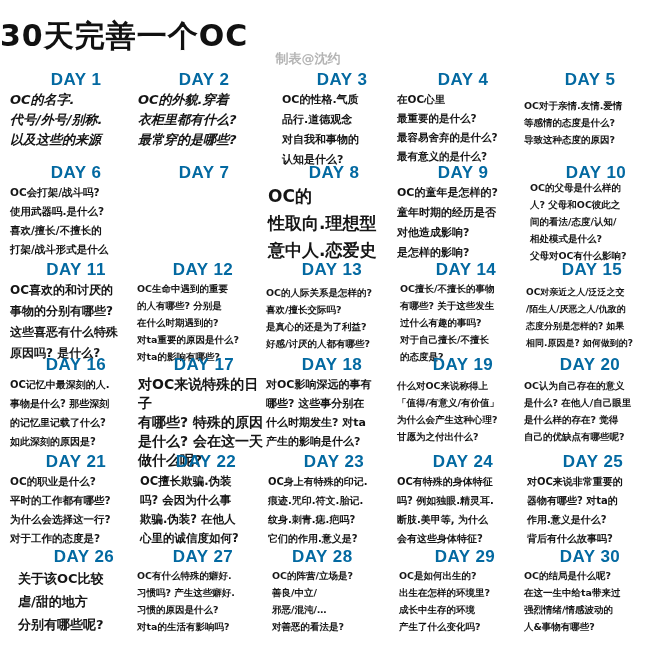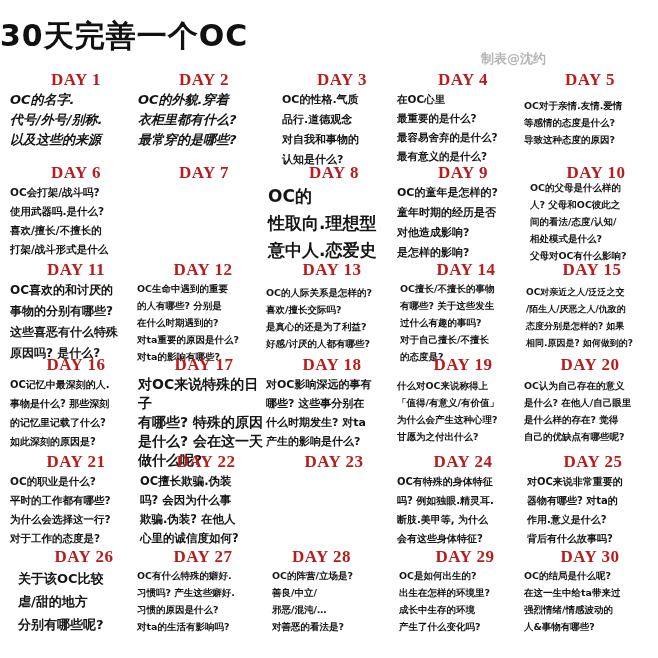--- a/index.html
+++ b/index.html
@@ -6,29 +6,29 @@
   body {
     width: 658px; height: 658px; overflow: hidden; position: relative;
     font-family: "DejaVu Sans", sans-serif; color: #111111;
   }
   .title {
     position: absolute; left: 0; top: 16px; width: 658px; text-align: left;
     font-size: 30px; font-weight: bold; letter-spacing: 1px; color: #111;
     font-family: "DejaVu Sans", sans-serif;
   }
   .credit {
-    position: absolute; left: 0; top: 50px; width: 546px; text-align: right;
+    position: absolute; left: 0; top: 50px; width: 616px; text-align: center;
     font-size: 13px; color: #b5b5b5; font-weight: bold;
   }
   .cell {
     position: absolute; width: 132px;
   }
   .day {
-    color: #b91c1c; font-weight: bold; font-size: 17px; text-align: center;
-    font-family: Liberation Serif, serif; line-height: 20px; letter-spacing: 0.5px;
+    color: #0369a1; font-weight: bold; font-size: 17px; text-align: center;
+    font-family: Liberation Sans, sans-serif; line-height: 20px; letter-spacing: 0.5px;
   }
   .q {
     font-size: 10.5px; font-weight: bold; line-height: 19px; white-space: pre-line;
     color: #151515;
   }
   .q.big { font-size: 13px; line-height: 20px; font-style: italic; }
   .q.huge { font-size: 17px; line-height: 27px; }
   .q.mid { font-size: 12px; line-height: 21px; }
   .q.small { font-size: 9.5px; line-height: 17px; }
 </style>
@@ -186,20 +186,24 @@
 </div>
 <div class="cell" style="left:140px;top:452px;">
   <div class="day">DAY 22</div>
   <div class="q" style="font-size:11.5px;">OC擅长欺骗.伪装
 吗? 会因为什么事
 欺骗.伪装? 在他人
 心里的诚信度如何?</div>
 </div>
 <div class="cell" style="left:268px;top:452px;">
   <div class="day">DAY 23</div>
+  <div class="q" style="font-size:10px;">OC身上有特殊的印记.
+痕迹.咒印.符文.胎记.
+纹身.刺青.痣.疤吗?
+它们的作用.意义是?</div>
 </div>
 <div class="cell" style="left:397px;top:452px;">
   <div class="day">DAY 24</div>
   <div class="q" style="font-size:10px;">OC有特殊的身体特征
 吗? 例如独眼.精灵耳.
 断肢.美甲等, 为什么
 会有这些身体特征?</div>
 </div>
 <div class="cell" style="left:527px;top:452px;">
   <div class="day">DAY 25</div>

